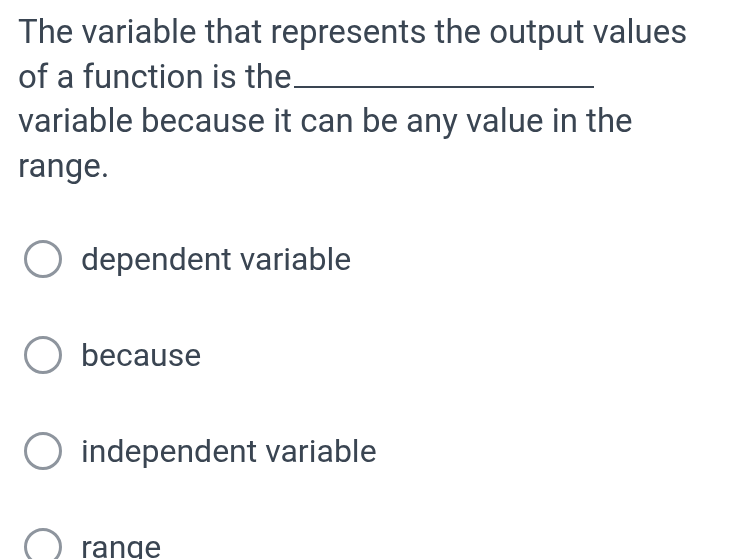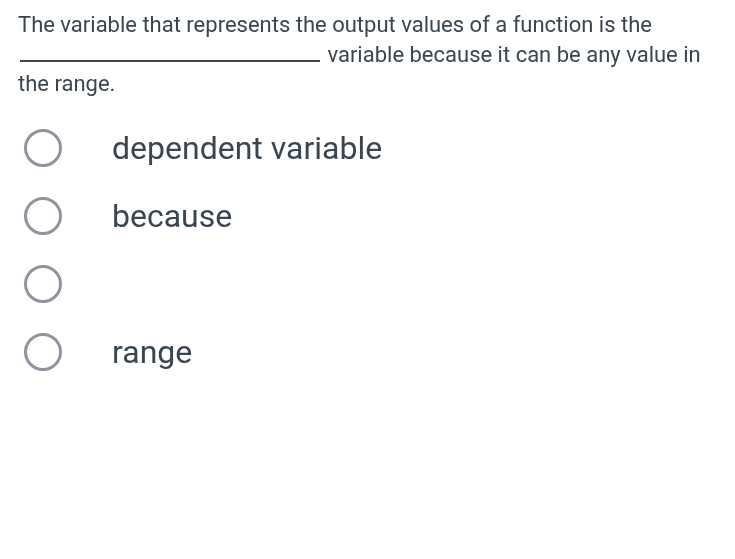--- a/index.html
+++ b/index.html
@@ -9,44 +9,45 @@
     }
     body {
       font-family: -apple-system, BlinkMacSystemFont, 'Segoe UI', Roboto, Helvetica, Arial, sans-serif;
       background: #ffffff;
       width: 735px;
       height: 559px;
       padding: 10px 18px;
       color: #374151;
     }
     .question-text {
-      font-size: 22px;
+      font-size: 33px;
       line-height: 1.35;
       color: #3a4552;
-      margin-bottom: 30px;
+      margin-bottom: 24px;
       font-weight: 400;
     }
     .blank {
       display: inline-block;
       border-bottom: 2px solid #3a4552;
       width: 300px;
       vertical-align: baseline;
       margin: 0 2px;
     }
     .options {
       display: flex;
       flex-direction: column;
       gap: 30px;
       padding-left: 6px;
     }
     .option {
       display: flex;
       align-items: flex-end;
-      gap: 50px;
+      gap: 19px;
       cursor: pointer;
+      margin-top: 28px;
     }
     .radio {
       width: 38px;
       height: 38px;
       border: 3px solid #8e959e;
       border-radius: 50%;
       flex-shrink: 0;
     }
     .option-label {
       font-size: 32px;
@@ -65,18 +66,19 @@
   <div class="option">
     <div class="radio"></div>
     <span class="option-label">dependent variable</span>
   </div>
   <div class="option">
     <div class="radio"></div>
     <span class="option-label">because</span>
   </div>
   <div class="option">
     <div class="radio"></div>
+    <span class="option-label">independent variable</span>
   </div>
   <div class="option">
     <div class="radio"></div>
     <span class="option-label">range</span>
   </div>
 </div>
 
 </body></html>

